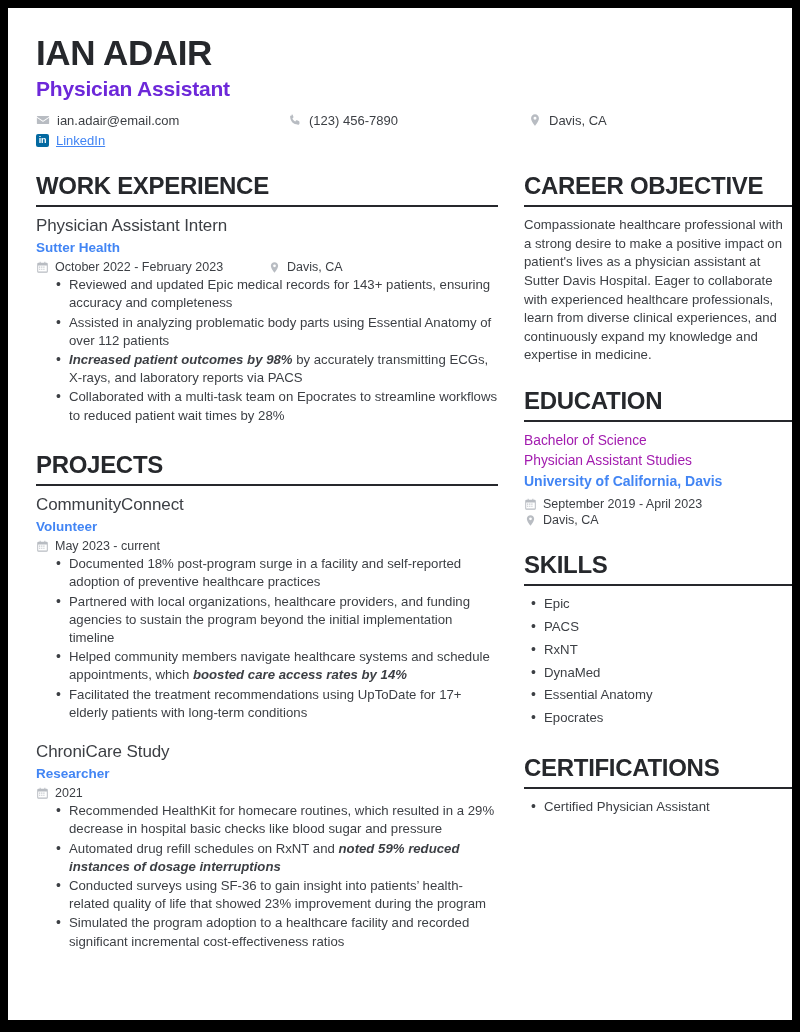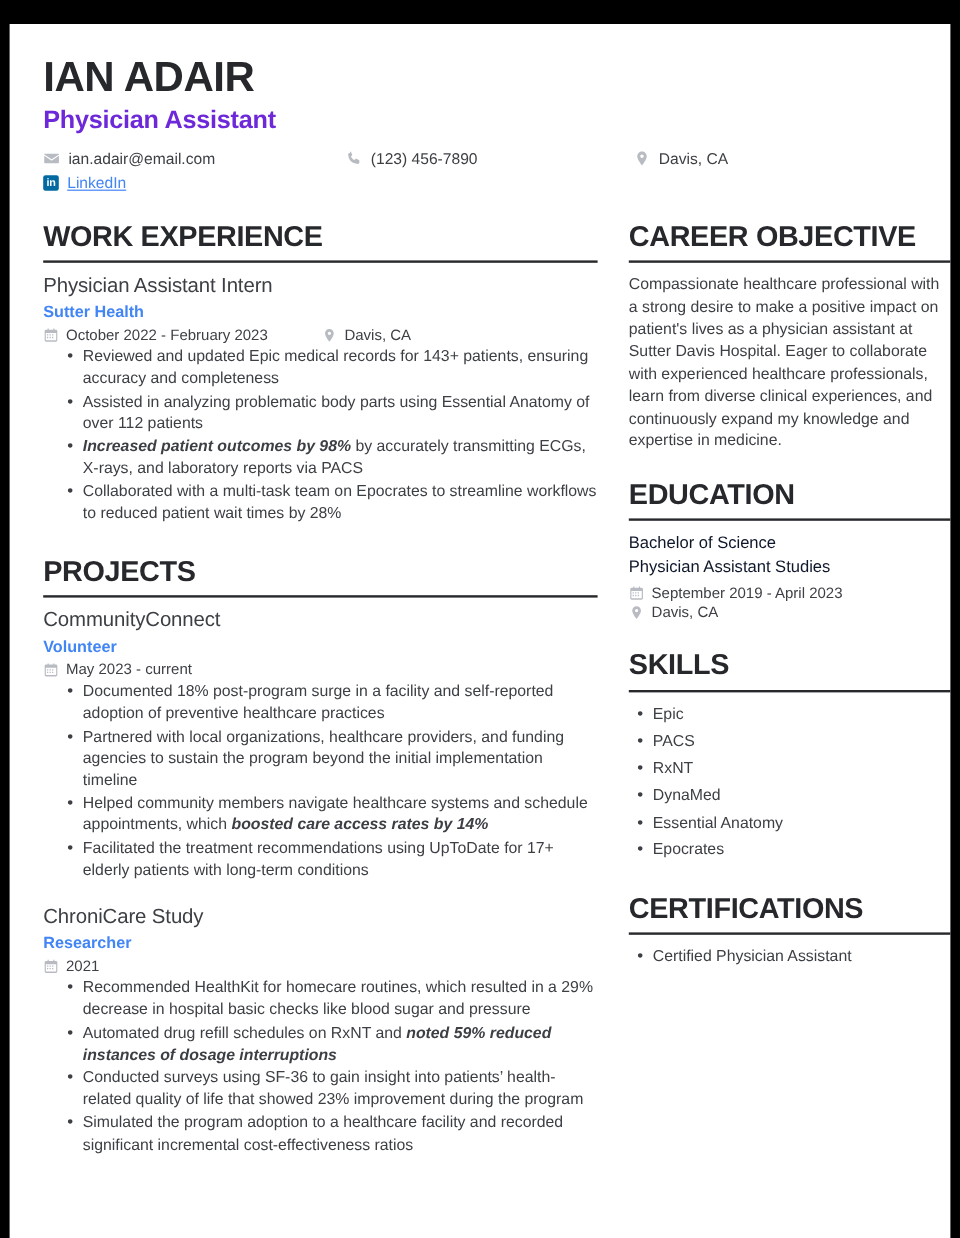--- a/index.html
+++ b/index.html
@@ -9,21 +9,21 @@
   }
   body {
     width: 800px;
     height: 1032px;
     overflow: hidden;
     font-family: "Liberation Sans", sans-serif;
   }
   .page {
     position: absolute;
     left: 8px;
-    top: 20px;
+    top: 8px;
     width: 784px;
     height: 1012px;
     background: #ffffff;
     box-sizing: border-box;
     padding: 20px 28px 0 28px;
   }
 
   
   .name {
     font-size: 35px;
@@ -161,21 +161,21 @@
 
   
   .obj-text {
     font-size: 13.2px;
     line-height: 1.41;
     color: #3c3f44;
     margin: 0;
   }
   .edu-line {
     font-size: 13.8px;
-    color: #0f172a;
+    color: #a21caf;
     line-height: 1.42;
   }
   .edu-school {
     font-size: 14px;
     font-weight: bold;
     color: #4285f4;
     margin-top: 2px;
     line-height: 1.4;
   }
   ul.simple {
@@ -345,20 +345,21 @@
         <p class="obj-text">Compassionate healthcare professional with a strong desire to make a positive impact on patient's lives as a physician assistant at Sutter Davis Hospital. Eager to collaborate with experienced healthcare professionals, learn from diverse clinical experiences, and continuously expand my knowledge and expertise in medicine.</p>
       </div>
 
       <div class="gap-sec"></div>
 
       <div class="section">
         <div class="section-title">EDUCATION</div>
         <hr class="section-rule">
         <div class="edu-line">Bachelor of Science</div>
         <div class="edu-line">Physician Assistant Studies</div>
+        <div class="edu-school">University of California, Davis</div>
         <div class="meta-row">
           <div class="meta-item">
             <span class="ico">
               <svg width="13" height="13" viewBox="0 0 16 16">
                   <path class="ico-gray" d="M4.5 1v1.2H3A1.5 1.5 0 0 0 1.5 3.7V13A1.5 1.5 0 0 0 3 14.5h10A1.5 1.5 0 0 0 14.5 13V3.7A1.5 1.5 0 0 0 13 2.2h-1.5V1h-1.2v1.2H5.7V1H4.5zM2.7 5.5h10.6V13H2.7V5.5zm1.2 1.4v1.3h1.3V6.9H3.9zm2.6 0v1.3h1.3V6.9H6.5zm2.6 0v1.3h1.3V6.9H9.1zm-5.2 2.6v1.3h1.3V9.5H3.9zm2.6 0v1.3h1.3V9.5H6.5zm2.6 0v1.3h1.3V9.5H9.1z"></path>
                 </svg>
             </span>
             <span>September 2019 - April 2023</span>
           </div>
         </div>

